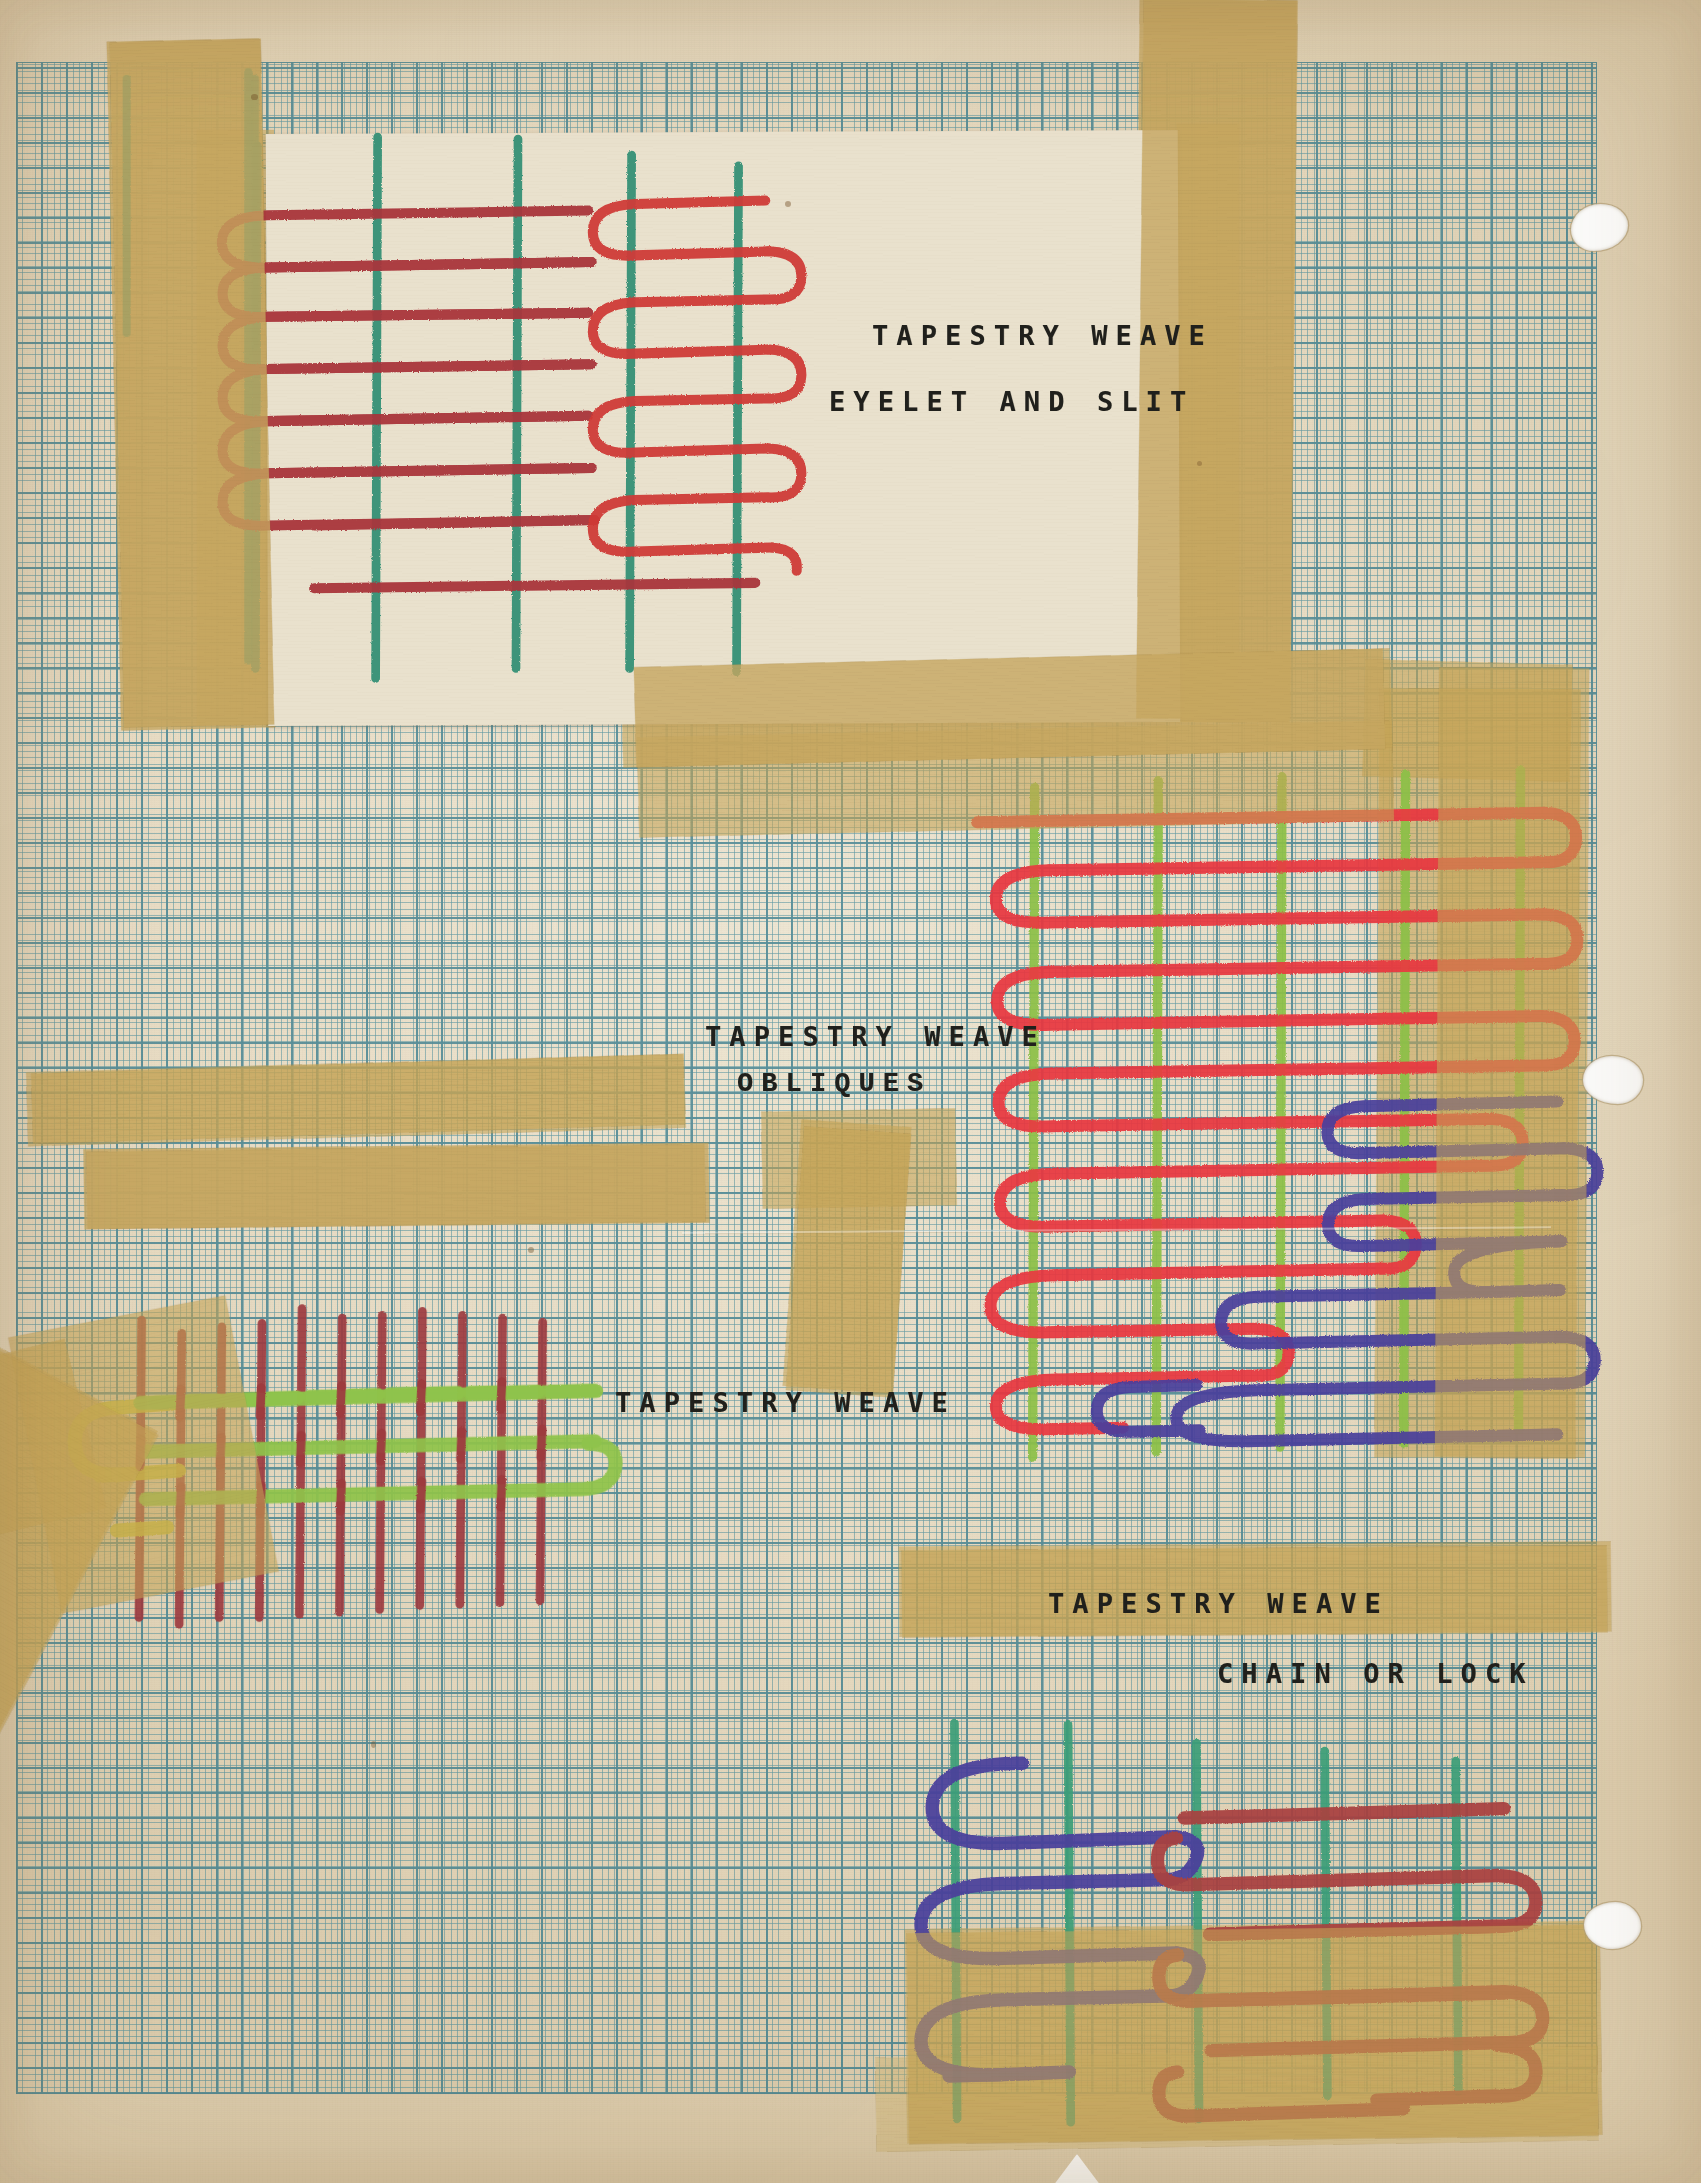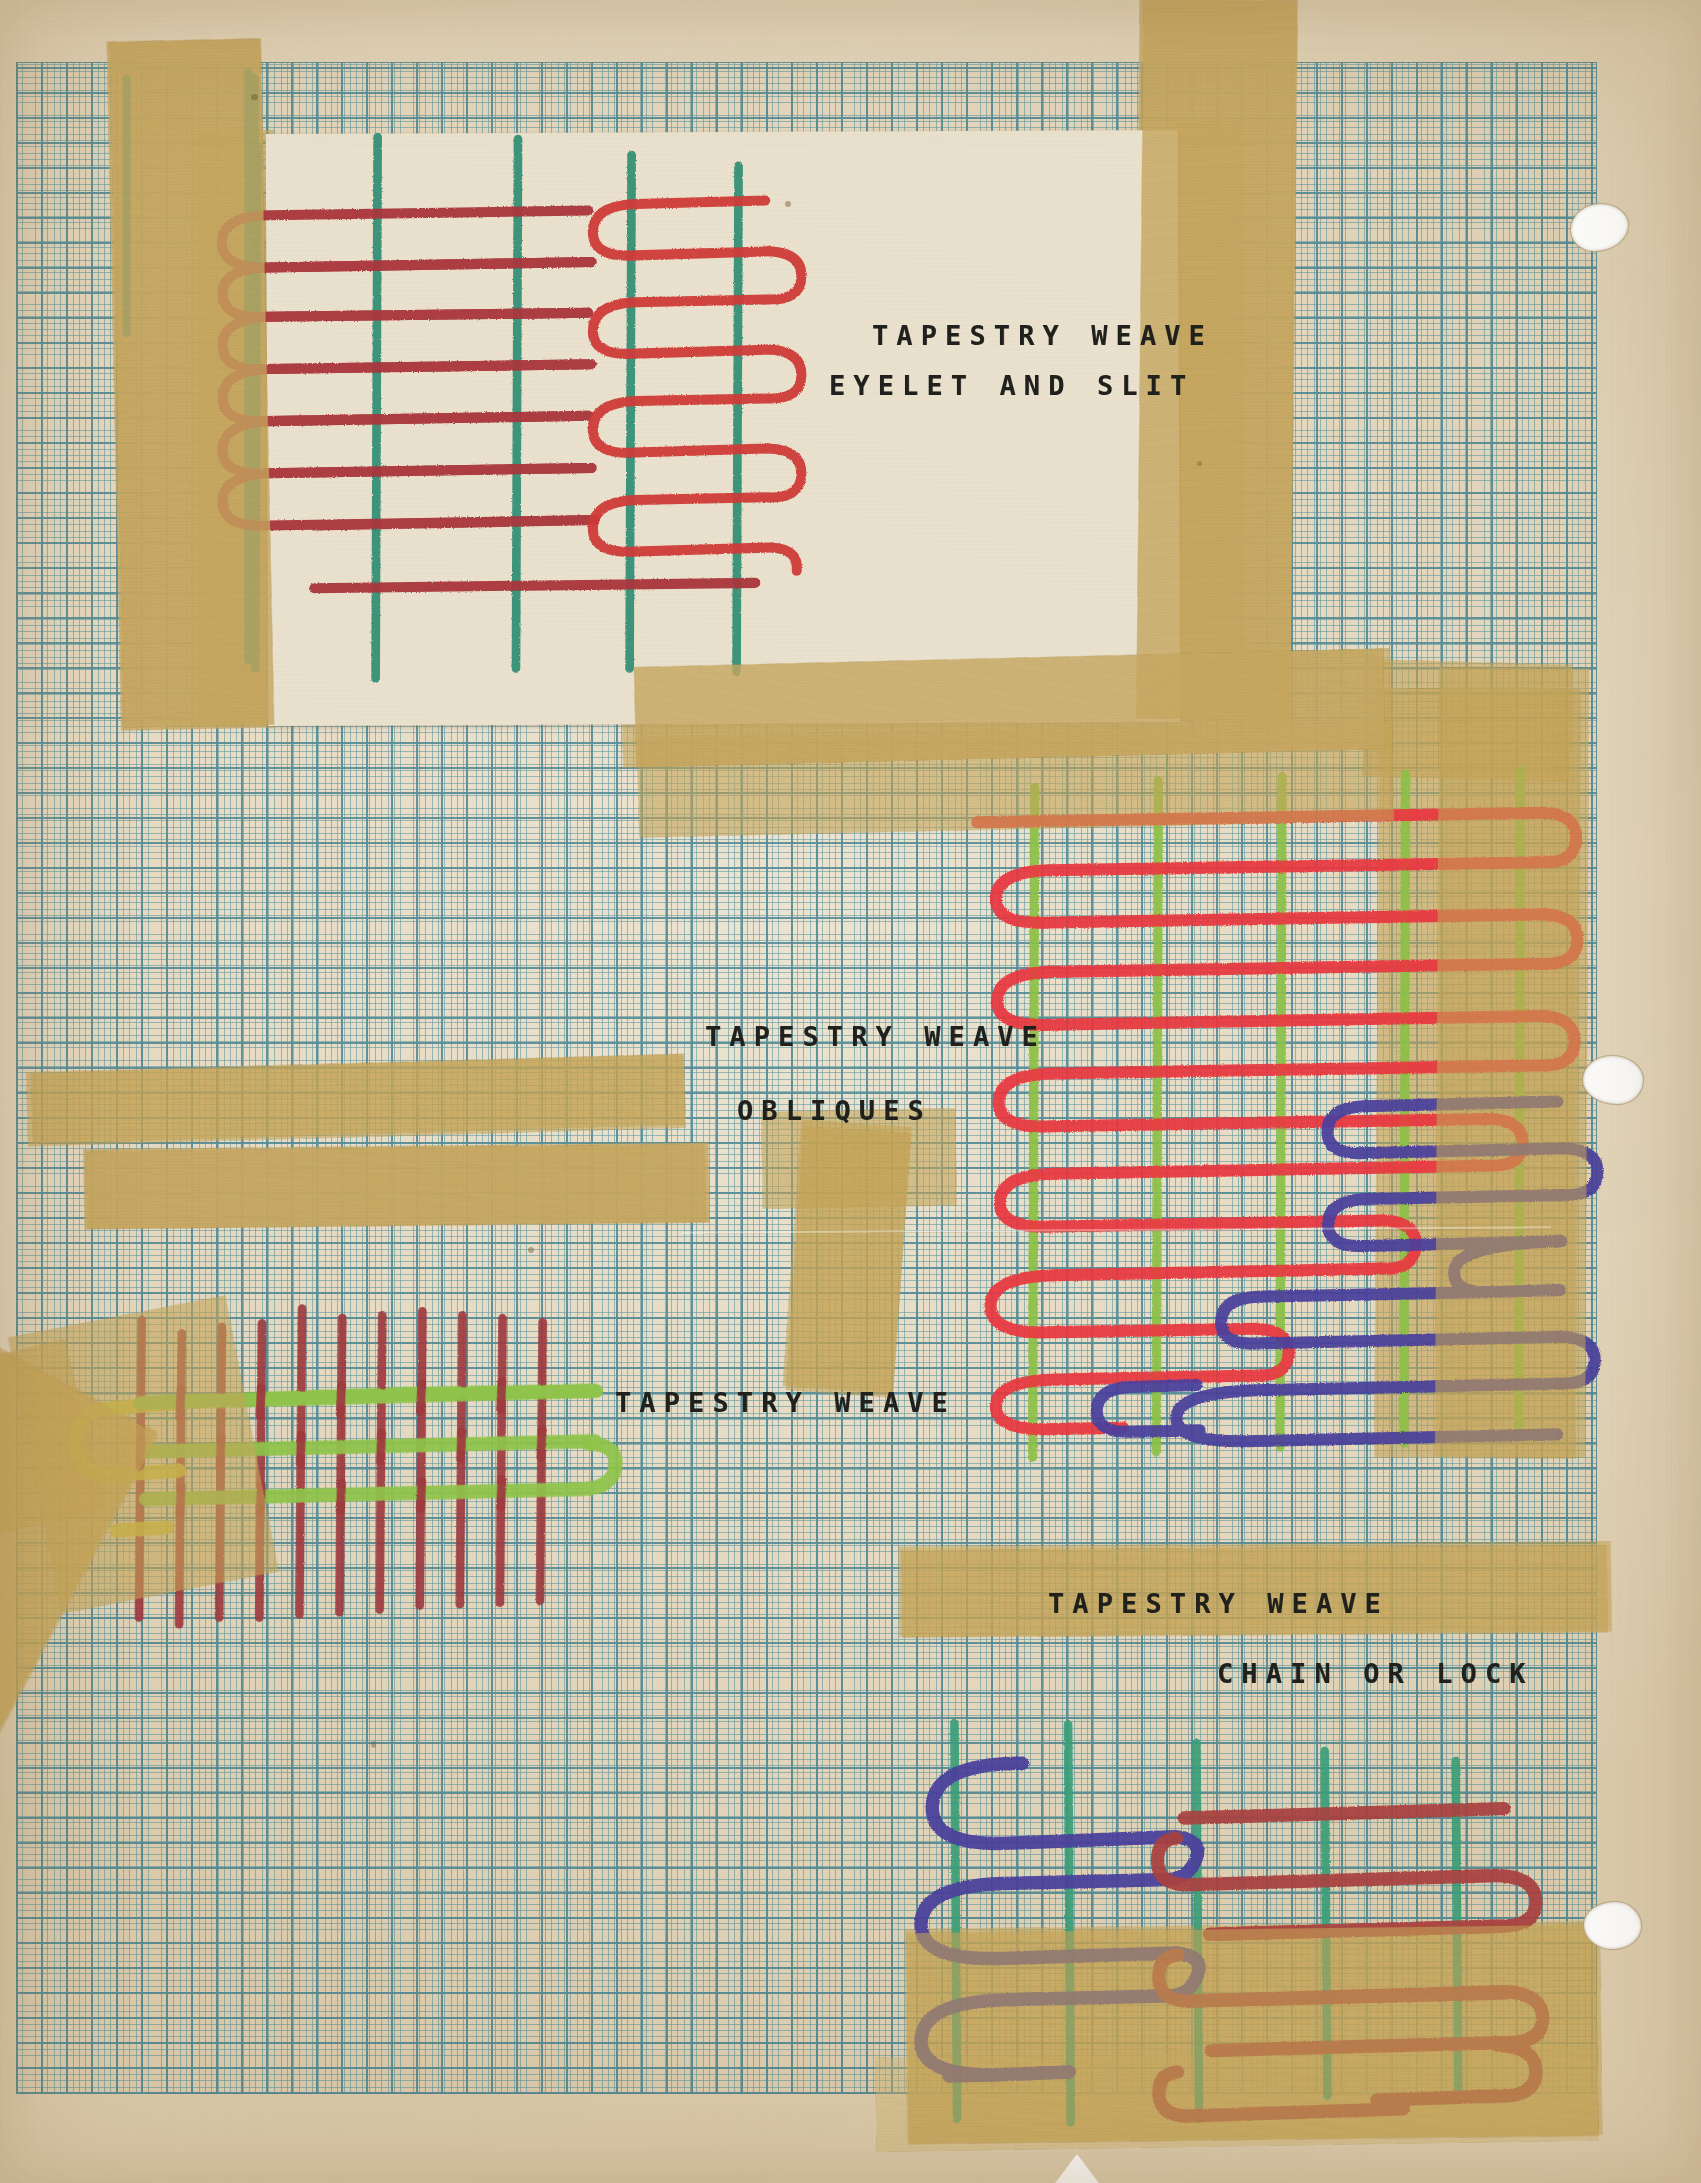--- a/index.html
+++ b/index.html
@@ -324,24 +324,24 @@
   <div class="tape" style="left:795px;top:1130px;width:107px;height:264px;transform:rotate(4deg);"></div>
   <div class="tape" style="left:902px;top:1548px;width:705px;height:87px;transform:rotate(-.4deg);"></div>
   <div class="tape" style="left:908px;top:1929px;width:689px;height:211px;transform:rotate(-.7deg);"></div>
   <div class="tape opaque" style="left:117px;top:41px;width:150px;height:685px;transform:rotate(-1.2deg);"></div>
   <div class="tape opaque" style="left:1140px;top:0px;width:154px;height:719px;transform:rotate(.6deg);"></div>
   <div class="tape opaque" style="left:635px;top:658px;width:749px;height:100px;transform:rotate(-1.4deg);"></div>
 
   <div class="crease" style="left:682px;top:1229px;width:869px;height:2px;transform:rotate(-.35deg);"></div>
 
   <div class="lbl" style="left:872px;top:320px;font-size:27px;">TAPESTRY WEAVE</div>
-  <div class="lbl" style="left:829px;top:370px;font-size:27px;">EYELET AND SLIT</div>
+  <div class="lbl" style="left:829px;top:386px;font-size:27px;">EYELET AND SLIT</div>
 
   <div class="lbl" style="left:705px;top:1021px;font-size:27px;">TAPESTRY WEAVE</div>
-  <div class="lbl" style="left:737px;top:1095px;font-size:27px;">OBLIQUES</div>
+  <div class="lbl" style="left:737px;top:1069px;font-size:27px;font-family:Liberation Mono, monospace;">OBLIQUES</div>
 
   <div class="lbl" style="left:615px;top:1387px;font-size:27px;">TAPESTRY WEAVE</div>
 
   <div class="lbl" style="left:1048px;top:1588px;font-size:27px;">TAPESTRY WEAVE</div>
   <div class="lbl" style="left:1217px;top:1658px;font-size:27px;">CHAIN OR LOCK</div>
 
   <div class="hole" style="left:1571px;top:204px;width:57px;height:47px;
               border-radius:52% 48% 60% 40% / 55% 45% 55% 45%;"></div>
   <div class="hole" style="left:1583px;top:1056px;width:60px;height:48px;
               border-radius:48% 52% 42% 58% / 50% 50% 50% 50%;"></div>

